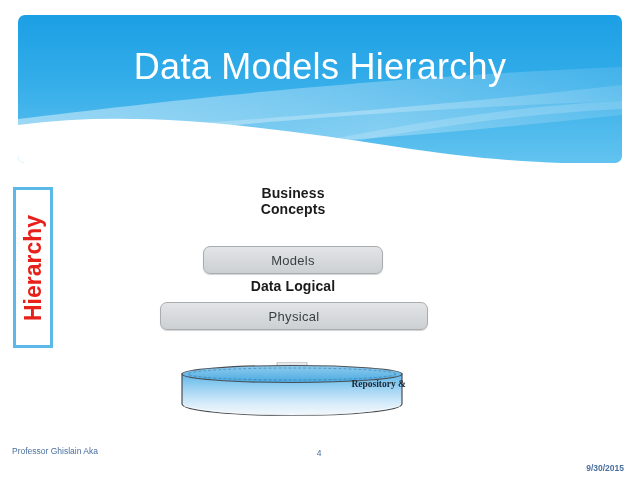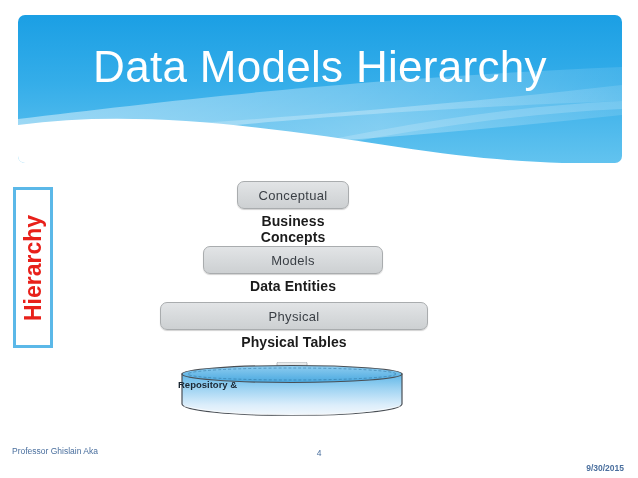--- a/index.html
+++ b/index.html
@@ -35,21 +35,21 @@
     width: 100%;
     height: 100%;
   }
   .slide-title {
     position: absolute;
     left: 18px;
     top: 45px;
     width: 604px;
     text-align: center;
     color: #ffffff;
-    font-size: 44px;
+    font-size: 36px;
     font-weight: 400;
     letter-spacing: 0.3px;
     line-height: 44px;
     white-space: nowrap;
     font-family: "Liberation Sans", sans-serif;
   }
 
   
   .hierarchy-box {
     position: absolute;
@@ -116,26 +116,26 @@
     top: 362px;
     width: 228px;
     height: 56px;
   }
   .cylinder-wrap svg { display: block; width: 100%; height: 100%; }
   .cylinder-label {
     position: absolute;
     left: 0;
     top: 17px;
     width: 228px;
-    text-align: left;
+    text-align: right;
     color: #1b2733;
     font-size: 9.5px;
     font-weight: bold;
     line-height: 11.5px;
-    font-family: Liberation Sans, sans-serif;
+    font-family: Liberation Serif, serif;
     pointer-events: none;
   }
 
   
   .footer {
     position: absolute;
     left: 0;
     top: 443px;
     width: 638px;
     height: 20px;
@@ -188,32 +188,30 @@
     </svg>
   </div>
 
   <div class="slide-title">Data Models Hierarchy</div>
 
   <div class="hierarchy-box">
     <span class="hierarchy-text">Hierarchy</span>
   </div>
 
   <div class="layer" id="layer-conceptual">
-    <div class="layer-box">Conceptual</div>
     <div class="layer-caption">Business Concepts</div>
   </div>
 
   <div class="layer" id="layer-logical">
     <div class="layer-box">Models</div>
-    <div class="layer-caption">Data Entities</div>
+    <div class="layer-caption">Data Logical</div>
   </div>
 
   <div class="layer" id="layer-physical">
     <div class="layer-box">Physical</div>
-    <div class="layer-caption">Physical Tables</div>
   </div>
 
   <div class="cylinder-wrap">
     <svg viewBox="0 0 228 56" preserveAspectRatio="none">
       <defs>
         <linearGradient id="cylBody" x1="0" y1="0" x2="0" y2="1">
           <stop offset="0%" stop-color="#5fb7e8"></stop>
           <stop offset="35%" stop-color="#9ed3f2"></stop>
           <stop offset="75%" stop-color="#dceefb"></stop>
           <stop offset="100%" stop-color="#f2f7fb"></stop>

